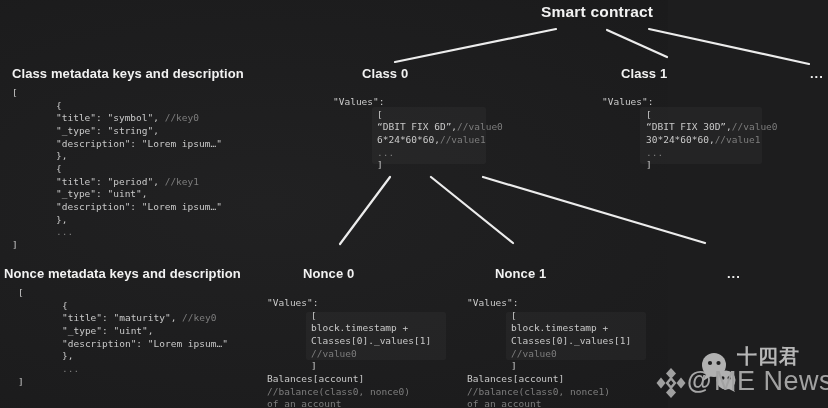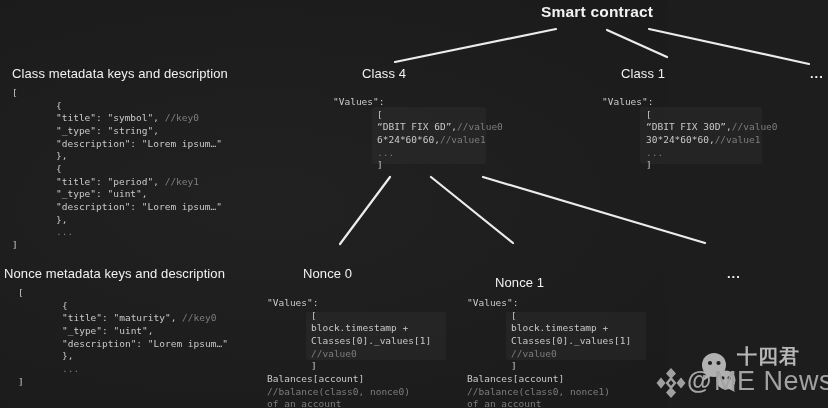--- a/index.html
+++ b/index.html
@@ -13,21 +13,21 @@
     font-family:"Liberation Sans",sans-serif;
     position:relative;
   }
   .abs{position:absolute}
   .canvas{position:absolute;inset:0;width:668px;height:408px;
     background:radial-gradient(ellipse 120% 90% at 40% 50%, #212122 0%, #1a1a1b 85%);}
   .connectors{position:absolute;left:0;top:0;width:828px;height:408px;pointer-events:none}
   .connectors line{stroke:var(--line);stroke-width:2.2;stroke-linecap:round}
 
   .title{color:var(--head);font-weight:bold;font-size:15.5px;letter-spacing:.2px}
-  .h{color:var(--head);font-weight:normal;font-size:13px;letter-spacing:.1px;white-space:nowrap}
+  .h{color:var(--head);font-weight:bold;font-size:13px;letter-spacing:.1px;white-space:nowrap}
   .ell{color:var(--head);font-weight:bold;font-size:13px;letter-spacing:1px}
 
   .codeblock{font-family:"DejaVu Sans Mono",monospace;font-size:9.5px;line-height:12.65px;
     color:var(--code);white-space:pre}
   .codeblock .ind{padding-left:44px}
   .codeblock .cmt{color:var(--cmt)}
   .codeblock .code{color:var(--code)}
 
   .hl{background:rgba(255,255,255,0.032);border-radius:2px;pointer-events:none}
 
@@ -56,32 +56,32 @@
   <div class="hl abs" style="left:506px;top:312px;width:140px;height:48px"></div>
 
   <div class="title abs" style="left:541px;top:3px">Smart contract</div>
 
   <div class="h abs" style="left:12px;top:66px">Class metadata keys and description</div>
   <div class="codeblock abs" style="left:12px;top:87px"><div><span class="code">[</span></div><div class="ind"><span class="code">{</span></div><div class="ind"><span class="code">"title": "symbol", </span><span class="cmt">//key0</span></div><div class="ind"><span class="code">"_type": "string",</span></div><div class="ind"><span class="code">"description": "Lorem ipsum…"</span></div><div class="ind"><span class="code">},</span></div><div class="ind"><span class="code">{</span></div><div class="ind"><span class="code">"title": "period", </span><span class="cmt">//key1</span></div><div class="ind"><span class="code">"_type": "uint",</span></div><div class="ind"><span class="code">"description": "Lorem ipsum…"</span></div><div class="ind"><span class="code">},</span></div><div class="ind"><span class="cmt">...</span></div><div><span class="code">]</span></div></div>
 
   <div class="h abs" style="left:4px;top:266px">Nonce metadata keys and description</div>
   <div class="codeblock abs" style="left:18px;top:287px"><div><span class="code">[</span></div><div class="ind"><span class="code">{</span></div><div class="ind"><span class="code">"title": "maturity", </span><span class="cmt">//key0</span></div><div class="ind"><span class="code">"_type": "uint",</span></div><div class="ind"><span class="code">"description": "Lorem ipsum…"</span></div><div class="ind"><span class="code">},</span></div><div class="ind"><span class="cmt">...</span></div><div><span class="code">]</span></div></div>
 
-  <div class="h abs" style="left:362px;top:66px">Class 4</div>
+  <div class="h abs" style="left:362px;top:66px">Class 0</div>
   <div class="codeblock abs" style="left:333px;top:96px"><div><span class="code">"Values":</span></div><div class="ind"><span class="code">[</span></div><div class="ind"><span class="code">“DBIT FIX 6D”,</span><span class="cmt">//value0</span></div><div class="ind"><span class="code">6*24*60*60,</span><span class="cmt">//value1</span></div><div class="ind"><span class="cmt">...</span></div><div class="ind"><span class="code">]</span></div></div>
 
   <div class="h abs" style="left:621px;top:66px">Class 1</div>
   <div class="codeblock abs" style="left:602px;top:96px"><div><span class="code">"Values":</span></div><div class="ind"><span class="code">[</span></div><div class="ind"><span class="code">“DBIT FIX 30D”,</span><span class="cmt">//value0</span></div><div class="ind"><span class="code">30*24*60*60,</span><span class="cmt">//value1</span></div><div class="ind"><span class="cmt">...</span></div><div class="ind"><span class="code">]</span></div></div>
 
   <div class="ell abs" style="left:810px;top:66px">...</div>
 
   <div class="h abs" style="left:303px;top:266px">Nonce 0</div>
   <div class="codeblock abs" style="left:267px;top:297px"><div><span class="code">"Values":</span></div><div class="ind"><span class="code">[</span></div><div class="ind"><span class="code">block.timestamp +</span></div><div class="ind"><span class="code">Classes[0]._values[1]</span></div><div class="ind"><span class="cmt">//value0</span></div><div class="ind"><span class="code">]</span></div><div><span class="code">Balances[account]</span></div><div><span class="cmt">//balance(class0, nonce0)</span></div><div><span class="cmt">of an account</span></div></div>
 
-  <div class="h abs" style="left:495px;top:275px">Nonce 1</div>
+  <div class="h abs" style="left:495px;top:266px">Nonce 1</div>
   <div class="codeblock abs" style="left:467px;top:297px"><div><span class="code">"Values":</span></div><div class="ind"><span class="code">[</span></div><div class="ind"><span class="code">block.timestamp +</span></div><div class="ind"><span class="code">Classes[0]._values[1]</span></div><div class="ind"><span class="cmt">//value0</span></div><div class="ind"><span class="code">]</span></div><div><span class="code">Balances[account]</span></div><div><span class="cmt">//balance(class0, nonce1)</span></div><div><span class="cmt">of an account</span></div></div>
 
   <div class="ell abs" style="left:727px;top:266px">...</div>
 
   <div class="wm">
     <svg class="abs" style="left:655px;top:366px" width="32" height="34" viewBox="0 0 32 34">
       <g fill="#b3b3b3">
         <path d="M16 2 L21 7.5 L16 13 L11 7.5 Z"></path>
         <path d="M16 21 L21 26.5 L16 32 L11 26.5 Z"></path>
         <path d="M6 11.5 L10.5 17 L6 22.5 L1.5 17 Z"></path>

